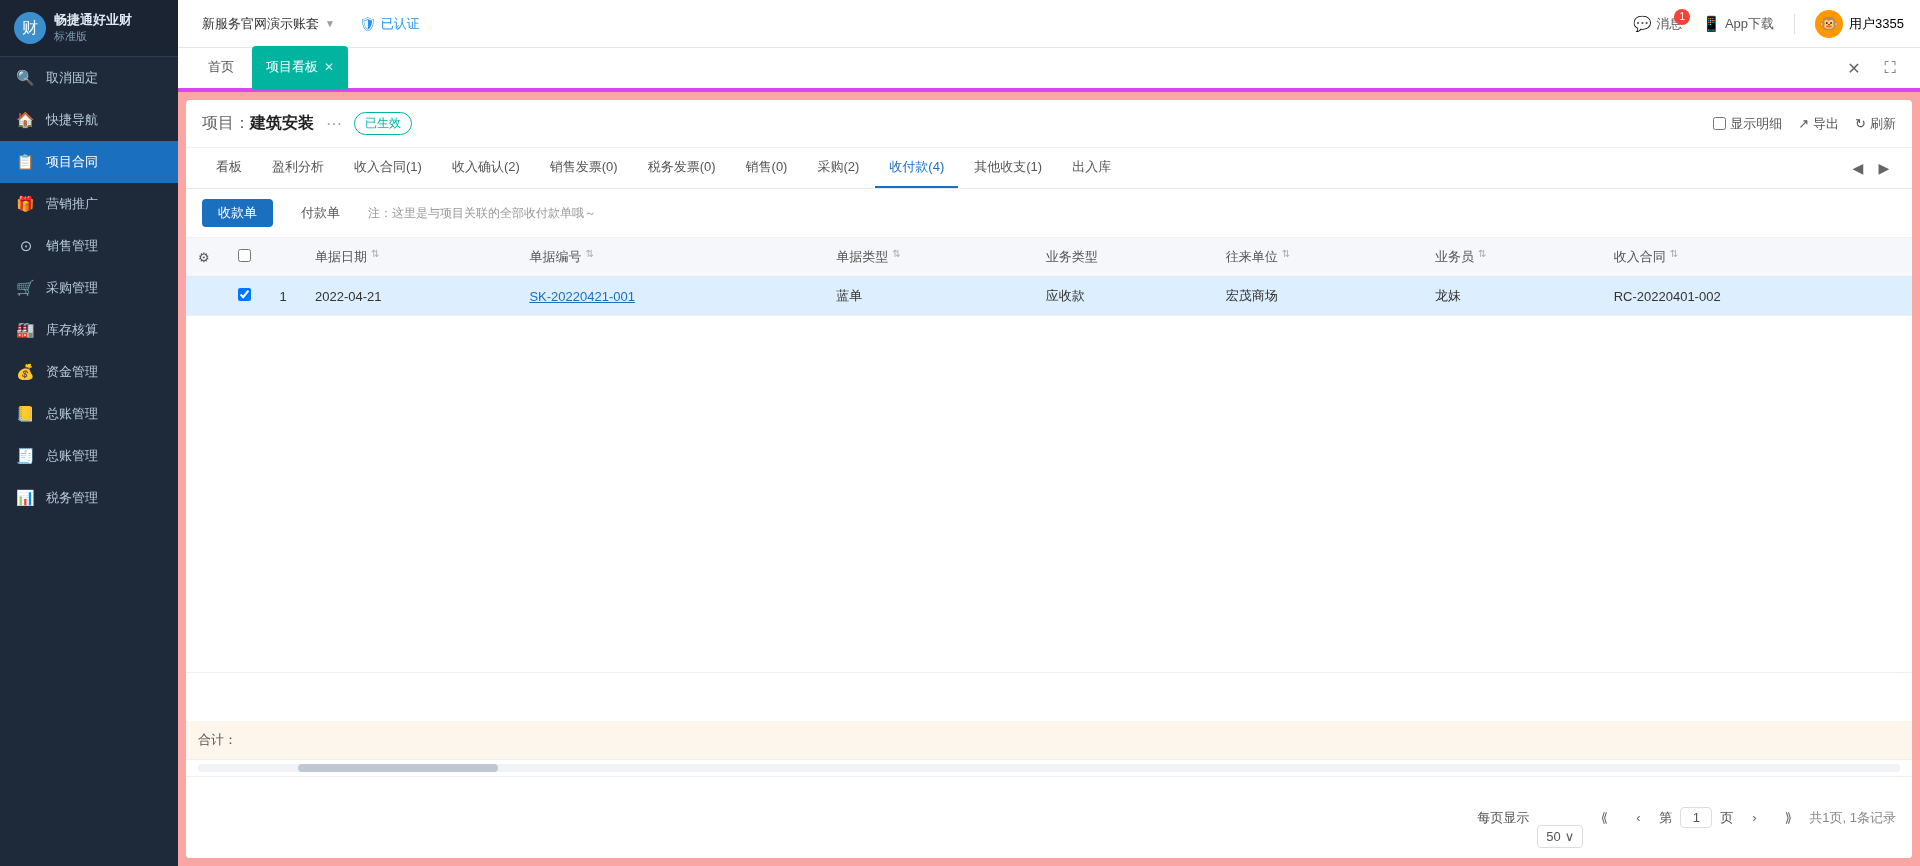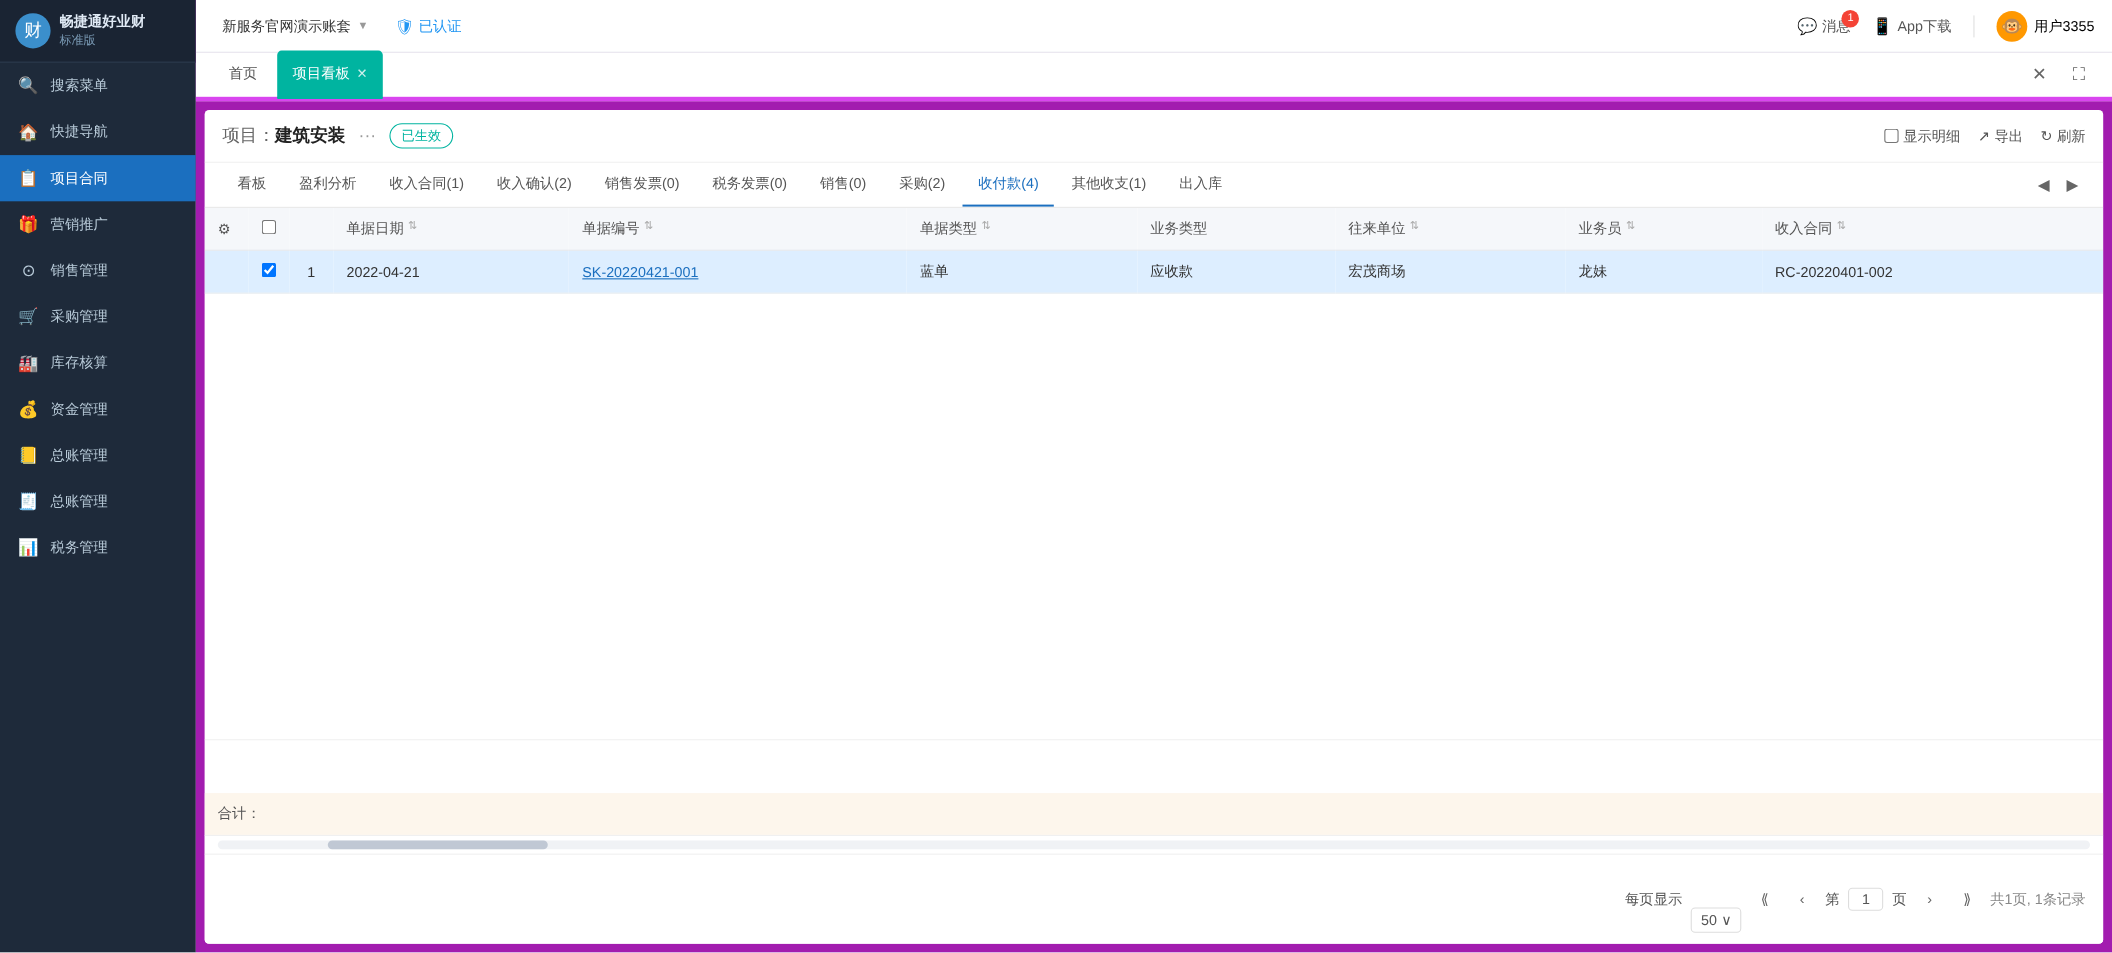--- a/index.html
+++ b/index.html
@@ -80,21 +80,21 @@
       cursor: pointer;
       border-top: 1px solid #2d3d50;
       font-size: 12px;
     }
 
     
     .main {
       flex: 1;
       display: flex;
       flex-direction: column;
-      background: #a21caf;
+      background: #fca5a5;
       overflow: hidden;
     }
 
     
     .topbar {
       height: 48px;
       background: white;
       display: flex;
       align-items: center;
       padding: 0 16px;
@@ -486,21 +486,21 @@
     <div class="sidebar-logo-icon">财</div>
     <div>
       <div class="sidebar-logo-text">畅捷通好业财</div>
       <div class="sidebar-logo-sub">标准版</div>
     </div>
   </div>
   <div class="sidebar-scroll">
 
     <div class="sidebar-item">
       <div class="sidebar-item-icon">🔍</div>
-      <span class="sidebar-item-label">搜索菜单</span>
+      <span class="sidebar-item-label">取消固定</span>
     </div>
     <div class="sidebar-item">
       <div class="sidebar-item-icon">🏠</div>
       <span class="sidebar-item-label">快捷导航</span>
     </div>
     <div class="sidebar-item active">
       <div class="sidebar-item-icon">📋</div>
       <span class="sidebar-item-label">项目合同</span>
     </div>
     <div class="sidebar-item">
@@ -622,20 +622,29 @@
       <div class="subtab"><span>采购(2)</span></div>
       <div class="subtab active"><span>收付款(4)</span></div>
       <div class="subtab"><span>其他收支(1)</span></div>
       <div class="subtab"><span>出入库</span></div>
       <div class="subtabs-nav">
         <div class="subtabs-nav-btn">◀</div>
         <div class="subtabs-nav-btn">▶</div>
       </div>
     </div>
 
+    <div class="sub2tabs">
+      <div class="sub2tab-btn active">
+        <span>收款单</span>
+      </div>
+      <div class="sub2tab-btn">
+        <span>付款单</span>
+      </div>
+      <span class="sub2tab-note">注：这里是与项目关联的全部收付款单哦～</span>
+    </div>
 
     <div class="table-wrap">
       <table class="data-table">
         <thead>
           <tr>
             <th class="th-settings">
               <span>⚙</span>
             </th>
             <th class="th-cb">
               <input type="checkbox" style="">

